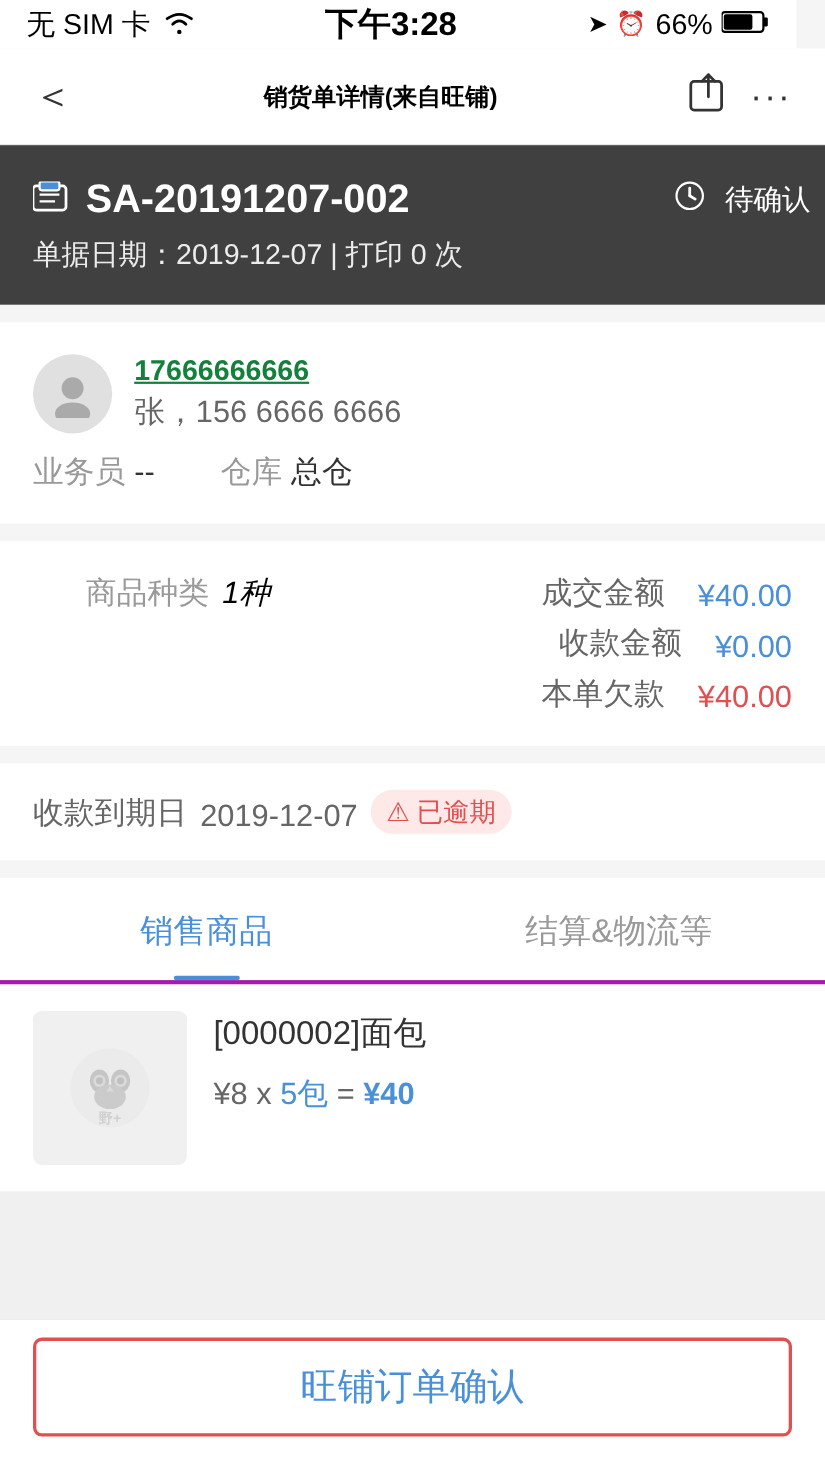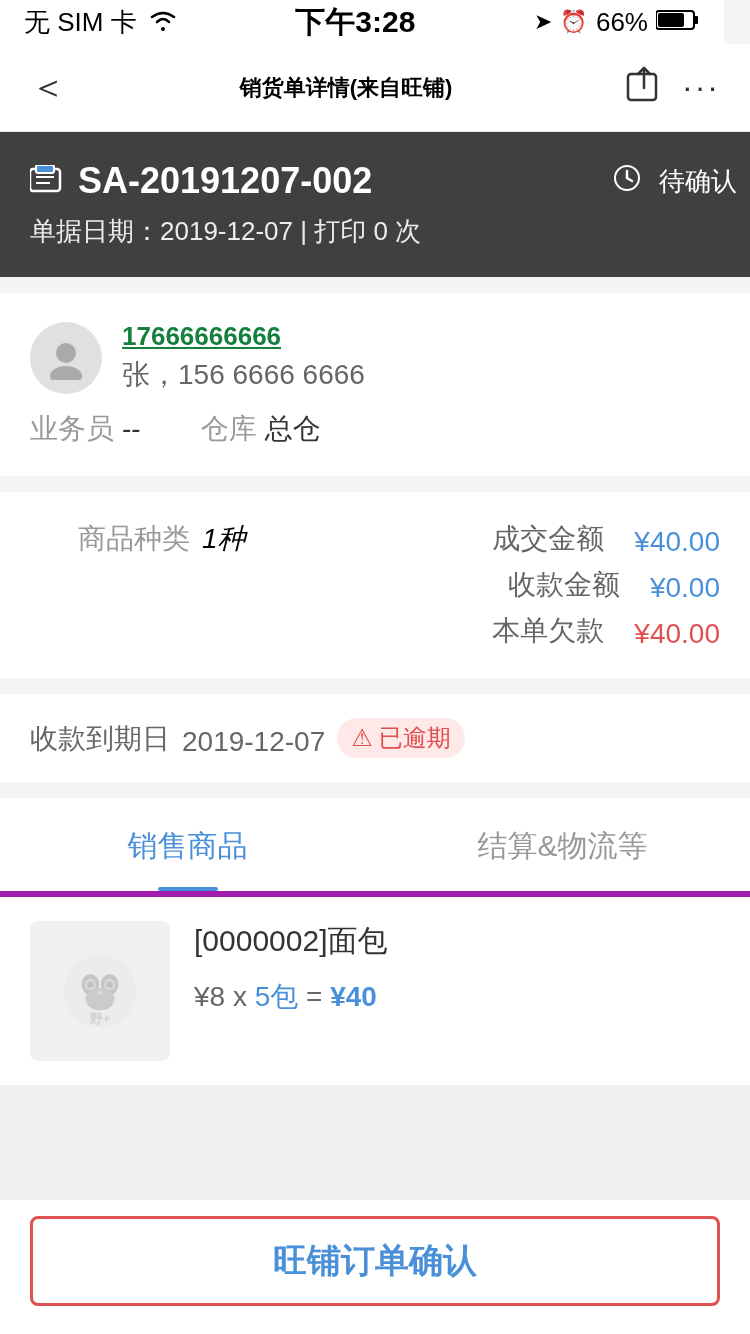--- a/index.html
+++ b/index.html
@@ -179,21 +179,21 @@
       gap: 6px;
     }
 
     
     .tabs-section {
       background: #fff;
       margin-top: 16px;
     }
     .tabs-row {
       display: flex;
-      border-bottom: 6px solid #a21caf;
+      border-bottom: 4px solid #a21caf;
     }
     .tab-item {
       flex: 1;
       text-align: center;
       padding: 28px 0 24px;
       font-size: 30px;
       color: #999;
       position: relative;
       cursor: pointer;
     }
@@ -255,21 +255,21 @@
       border-top: 1px solid #eee;
     }
     .confirm-btn {
       width: 100%;
       height: 90px;
       border: 3px solid #e05050;
       border-radius: 8px;
       background: #fff;
       color: #4a90d9;
       font-size: 34px;
-      font-weight: 700;
+      font-weight: 400;
       cursor: pointer;
       display: flex;
       align-items: center;
       justify-content: center;
     }
 
     
     .icon-back {
       font-size: 36px;
       color: #333;

